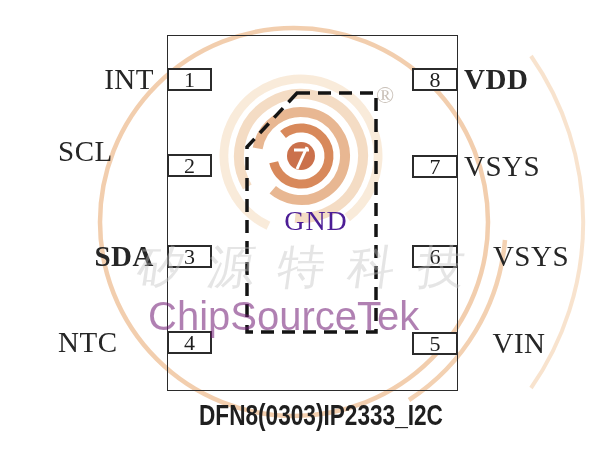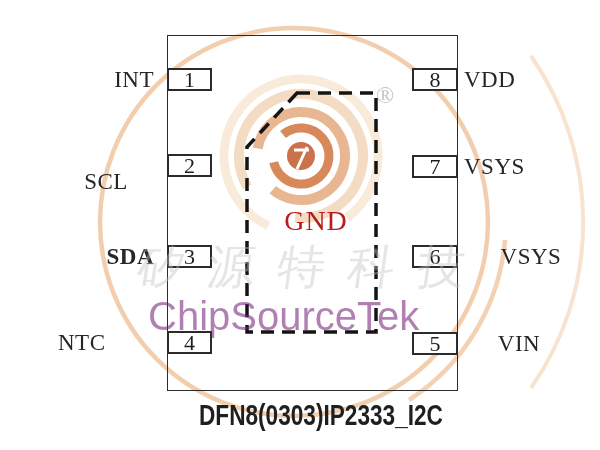--- a/index.html
+++ b/index.html
@@ -19,28 +19,28 @@
   }
 
   
   .pin-box{
     position:absolute;z-index:2;box-sizing:border-box;
     border:2px solid #2b2b2b;background:#ffffff;
     display:flex;align-items:center;justify-content:center;
     font-size:22px;color:#1e1e1e;line-height:1;
   }
   .pin-name{
-    position:absolute;z-index:2;font-size:23px;color:#262626;
+    position:absolute;z-index:2;font-size:29px;color:#262626;
     letter-spacing:0.5px;white-space:nowrap;
   }
 
   
   .gnd-label{
     position:absolute;left:281px;top:205px;width:70px;z-index:2;
-    text-align:center;font-size:28px;color:#b91c1c;letter-spacing:1px;
+    text-align:center;font-size:28px;color:#4c1d95;letter-spacing:1px;
   }
 
   
   .caption{
     position:absolute;left:167px;top:399px;width:291px;z-index:2;
     text-align:center;font-family:"Liberation Sans", sans-serif;
     font-weight:700;font-size:29px;color:#1f1f1f;
     transform:scaleX(0.78);transform-origin:50% 50%;white-space:nowrap;
   }
 
@@ -88,33 +88,33 @@
   <div class="gnd-label">GND</div>
 
   <div id="pins">
       <div class="pin-box" style="left: 167px; top: 68px; width: 45px; height: 23px;">
         <span>1</span>
       </div>
       <div class="pin-name" style="left: 58px; top: 68px; width: 96px; height: 23px; line-height: 23px; text-align: right;">INT</div>
       <div class="pin-box" style="left: 167px; top: 154px; width: 45px; height: 23px;">
         <span>2</span>
       </div>
-      <div class="pin-name" style="left: 58px; top: 170px; width: 96px; height: 23px; line-height: 23px; text-align: center;">SCL</div>
+      <div class="pin-name" style="left: 58px; top: 140px; width: 96px; height: 23px; line-height: 23px; text-align: left;">SCL</div>
       <div class="pin-box" style="left: 167px; top: 245px; width: 45px; height: 23px;">
         <span>3</span>
       </div>
       <div class="pin-name" style="left: 58px; top: 245px; width: 96px; height: 23px; line-height: 23px; text-align: right; font-weight: bold;">SDA</div>
       <div class="pin-box" style="left: 167px; top: 331px; width: 45px; height: 23px;">
         <span>4</span>
       </div>
       <div class="pin-name" style="left: 58px; top: 331px; width: 96px; height: 23px; line-height: 23px; text-align: left;">NTC</div>
       <div class="pin-box" style="left: 412px; top: 68px; width: 46px; height: 23px;">
         <span>8</span>
       </div>
-      <div class="pin-name" style="left: 464px; top: 68px; width: 110px; height: 23px; line-height: 23px; text-align: left;">VDD</div>
+      <div class="pin-name" style="left: 464px; top: 68px; width: 110px; height: 23px; line-height: 23px; text-align: left; font-weight: bold;">VDD</div>
       <div class="pin-box" style="left: 412px; top: 155px; width: 46px; height: 23px;">
         <span>7</span>
       </div>
       <div class="pin-name" style="left: 464px; top: 155px; width: 110px; height: 23px; line-height: 23px; text-align: left;">VSYS</div>
       <div class="pin-box" style="left: 412px; top: 245px; width: 46px; height: 23px;">
         <span>6</span>
       </div>
       <div class="pin-name" style="left: 476px; top: 245px; width: 110px; height: 23px; line-height: 23px; text-align: center;">VSYS</div>
       <div class="pin-box" style="left: 412px; top: 332px; width: 46px; height: 23px;">
         <span>5</span>

